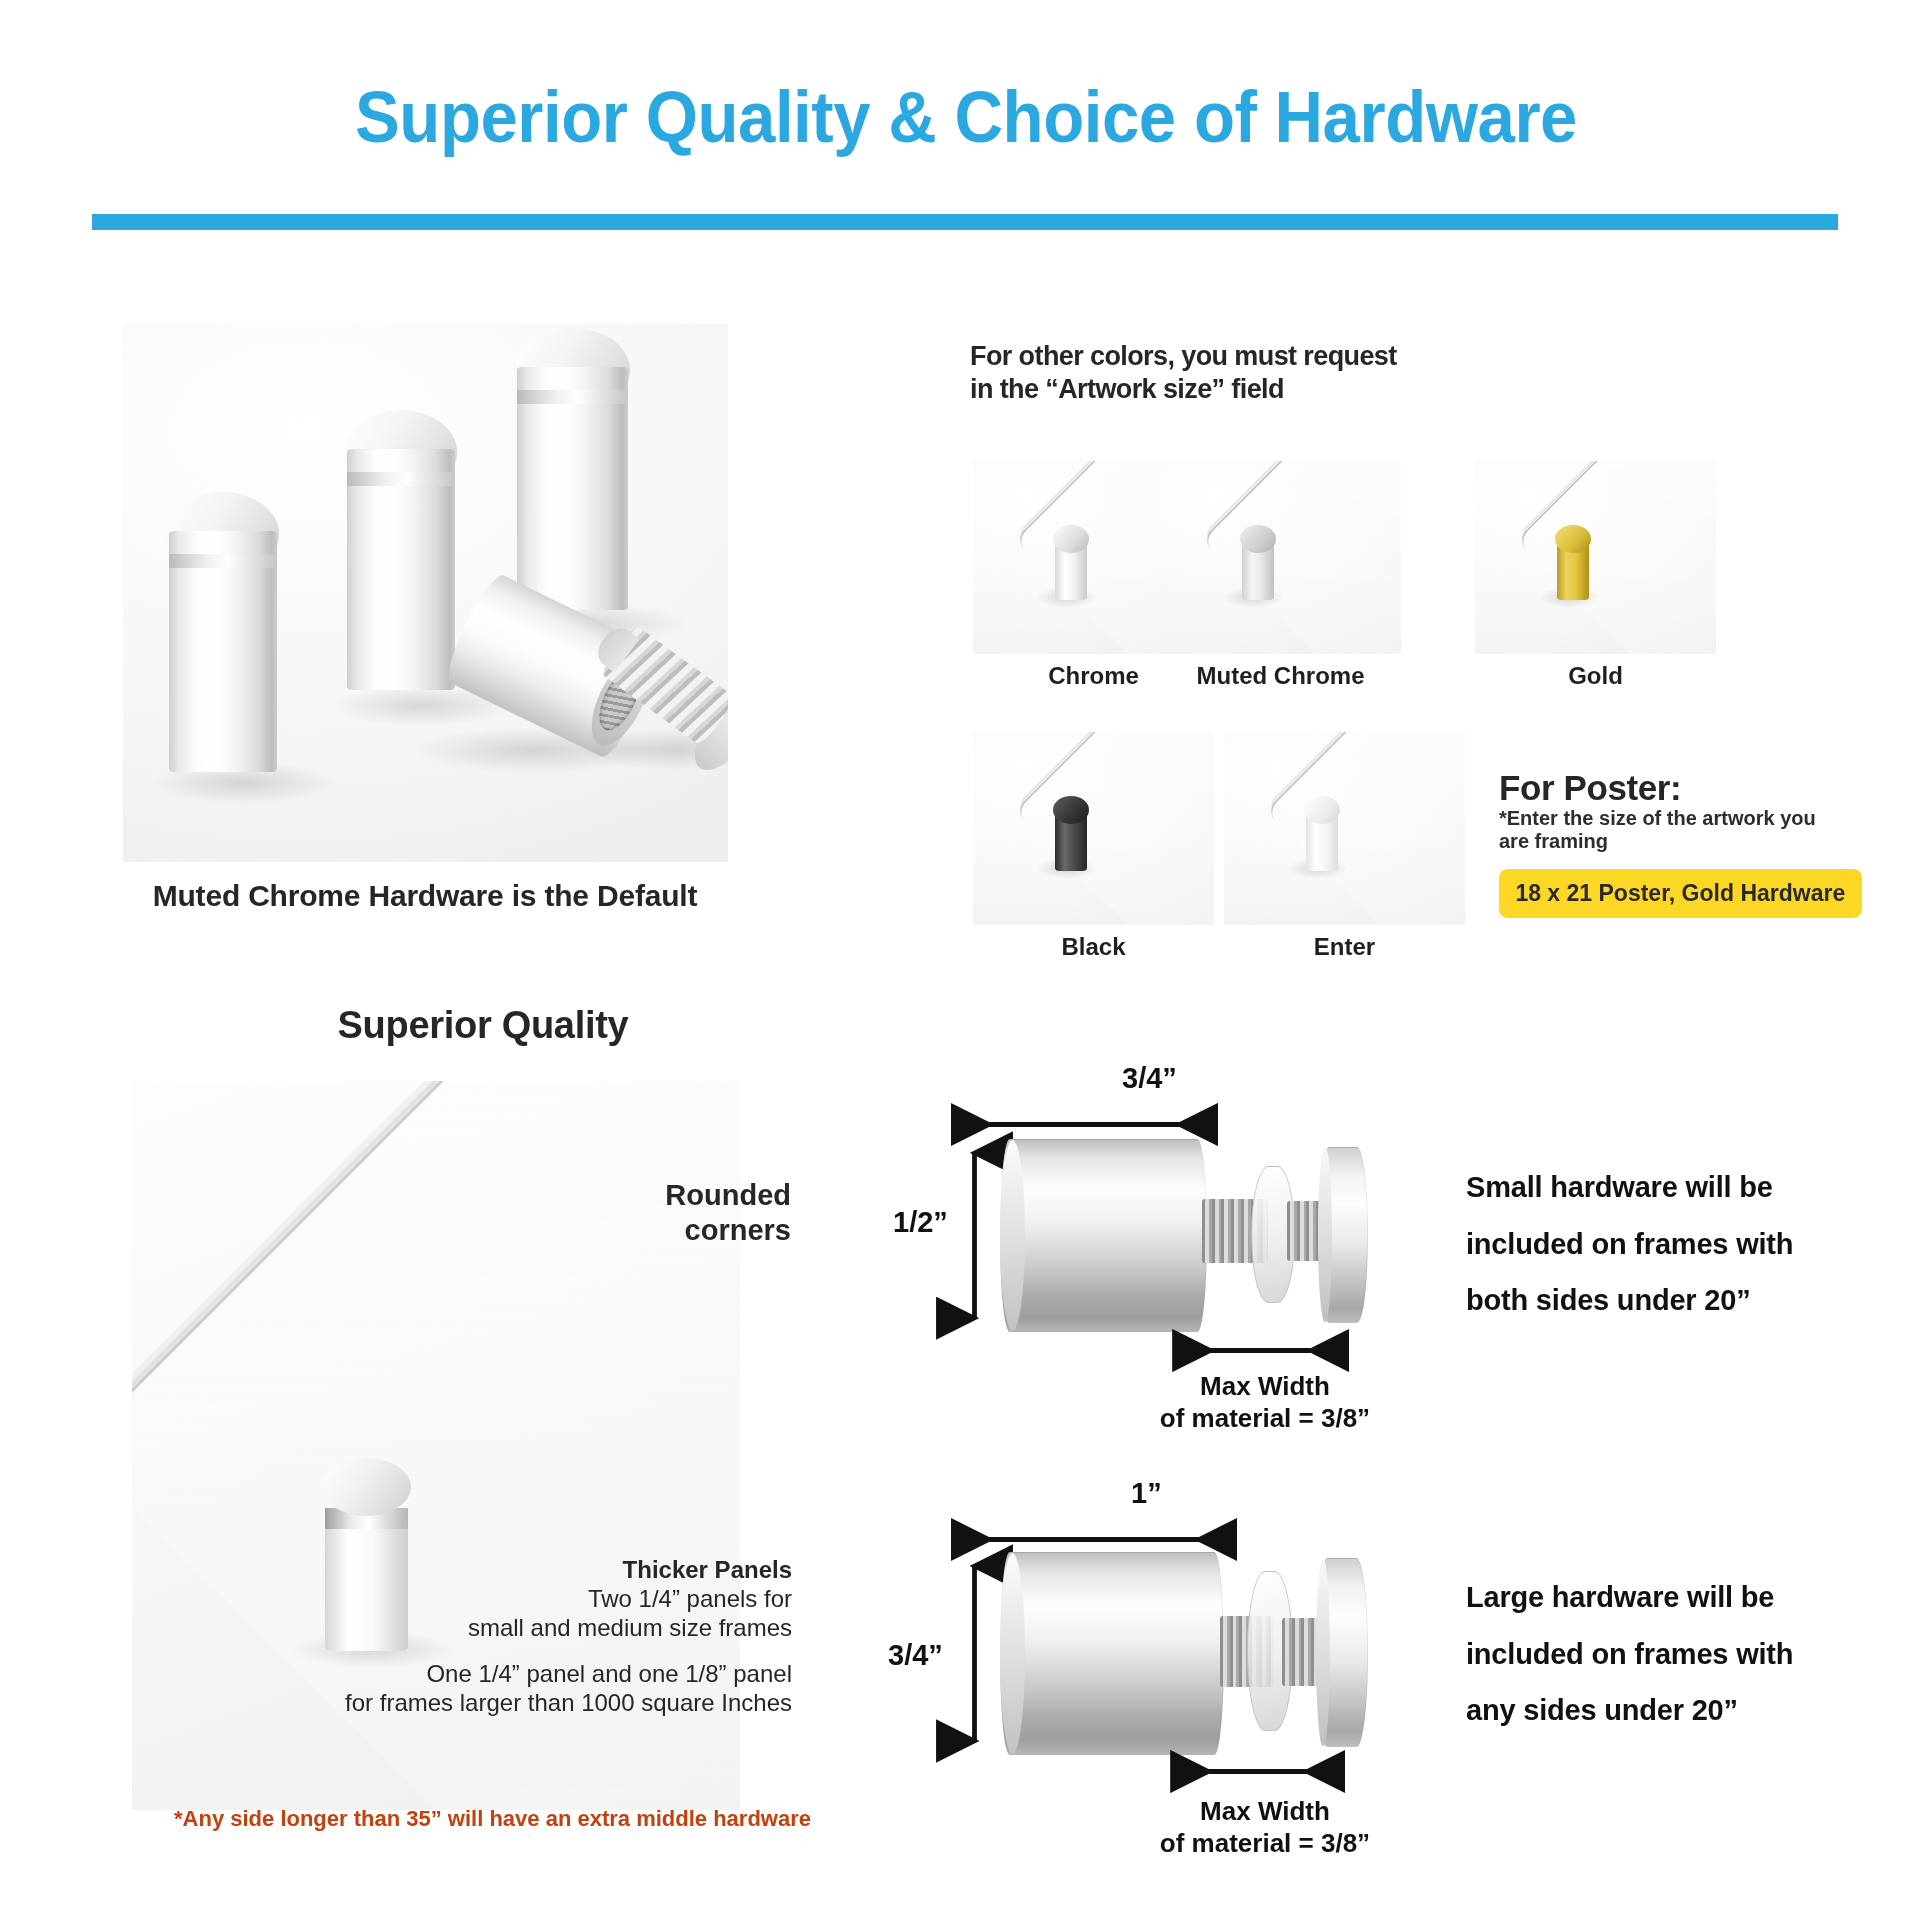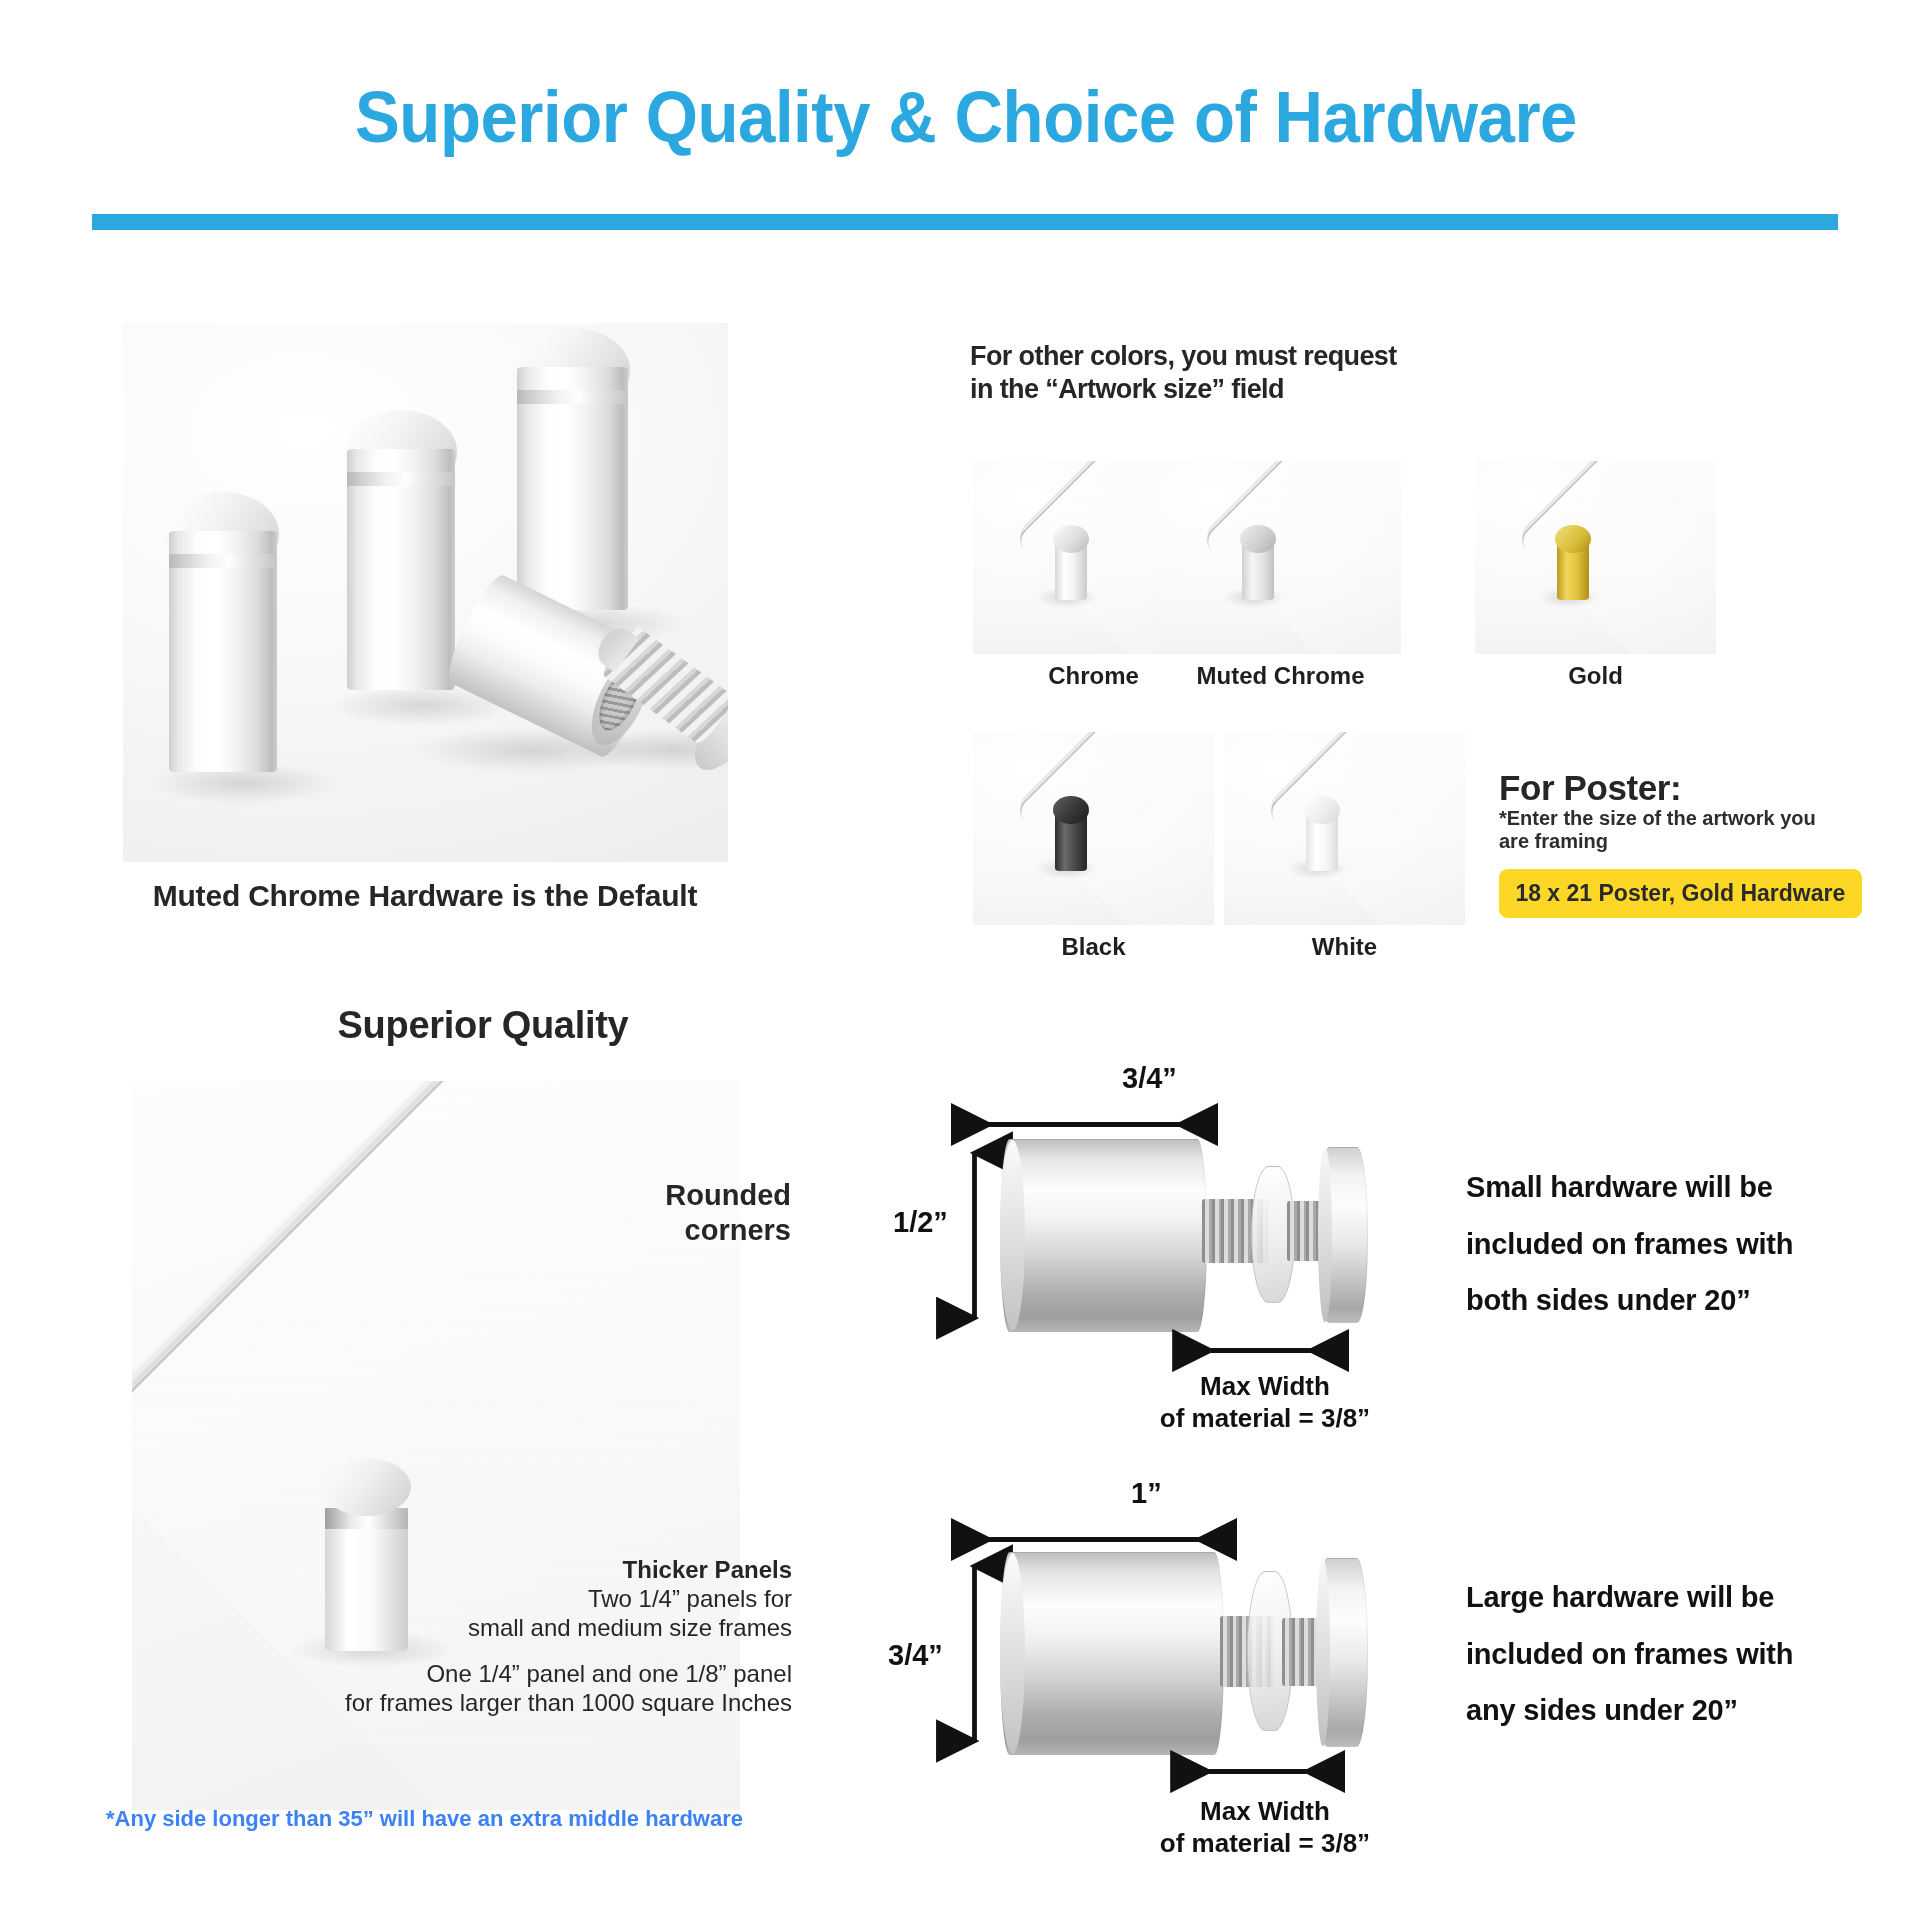--- a/index.html
+++ b/index.html
@@ -251,22 +251,22 @@
   }
   .panel-note-thicker {
     position: absolute; left: 280px; top: 1556px; width: 512px;
     text-align: right;
     font-size: 24px; font-weight: bold; color: #262626; line-height: 1.2;
   }
   .panel-note-thicker .sub { font-weight: normal; }
   .panel-note-thicker .gap { display: block; height: 17.4px; }
   .panel-footnote {
     position: absolute; left: 106px; top: 1806px; width: 705px;
-    text-align: left;
-    font-size: 22px; font-weight: bold; color: #3b82f6;
+    text-align: right;
+    font-size: 22px; font-weight: bold; color: #c2410c;
   }
 
   
   .diagram { position: absolute; }
   .dim-label {
     position: absolute; font-size: 29px; font-weight: bold; color: #111;
     white-space: nowrap;
   }
   .maxwidth-label {
     position: absolute; text-align: center;
@@ -426,21 +426,21 @@
 
   <div class="swatch" style="left:1224px;top:732px;">
     <div class="pane">
       <div class="acrylic-corner"></div>
       <div class="sw-post f-white">
         <div class="shadow"></div>
         <div class="shaft"></div>
         <div class="cap"></div>
       </div>
     </div>
-    <div class="label">White</div>
+    <div class="label">Enter</div>
   </div>
 
   <div class="example-title">For Poster:</div>
   <div class="example-note">*Enter the size of the artwork you are framing</div>
   <div class="example-badge">18 x 21 Poster, Gold Hardware</div>
 
   <div class="sq-heading">Superior Quality</div>
 
   <div class="photo" id="panel-photo">
     <div class="panel-bg"></div>

